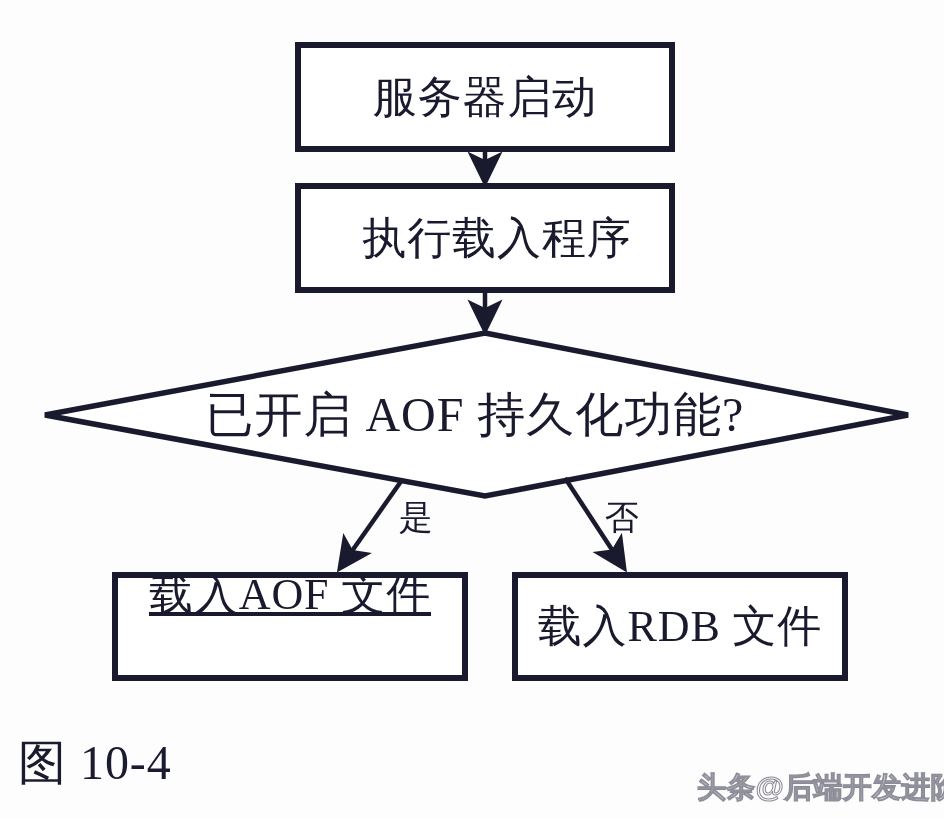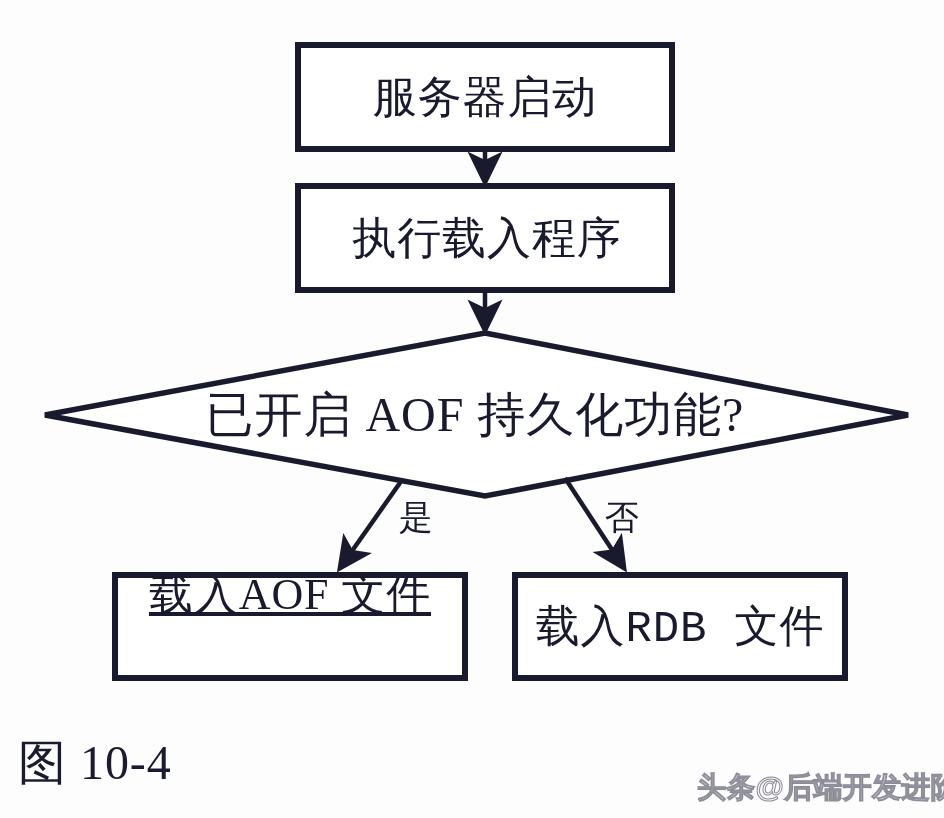--- a/index.html
+++ b/index.html
@@ -59,24 +59,24 @@
   }
 
   .branch-label {
     font-size: 34px;
     font-weight: 500;
     color: #1a1a2e;
   }
 
   
   #node-start-text   { left: 298px; top: 45px;  width: 374px; height: 104px; }
-  #node-exec-text    { left: 300px; top: 186px; width: 374px; height: 104px; }
+  #node-exec-text    { left: 310px; top: 186px; width: 374px; height: 104px; }
   #node-decision-text{ left: 145px; top: 378px; width: 660px; height: 74px;  }
   #node-aof-text     { left: 115px; top: 543px; width: 350px; height: 103px; text-decoration: underline; }
-  #node-rdb-text     { left: 515px; top: 575px; width: 330px; height: 103px; font-family: Liberation Mono, monospace; }
+  #node-rdb-text     { left: 515px; top: 575px; width: 330px; height: 103px; }
 
   #label-yes { left: 386px; top: 496px; width: 60px; height: 44px; }
   #label-no  { left: 592px; top: 496px; width: 60px; height: 44px; }
 
   
   #figure-caption {
     position: absolute;
     left: 18px;
     top: 726px;
     width: 908px;

